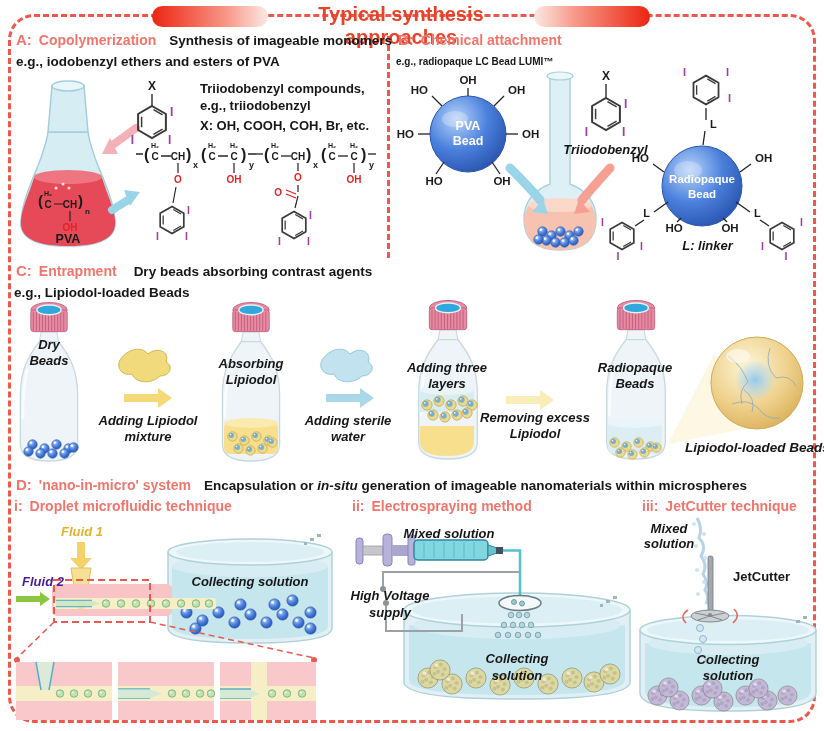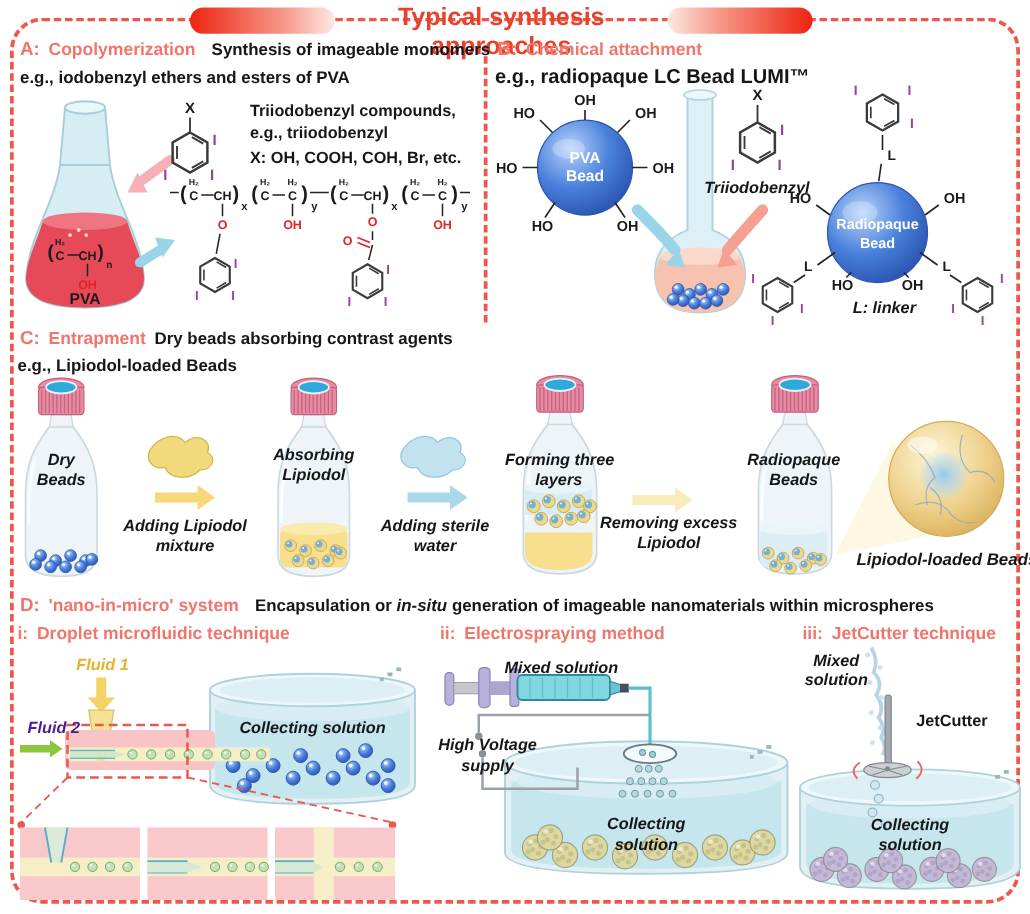--- a/index.html
+++ b/index.html
@@ -553,41 +553,41 @@
   </div>
   <div class="lb" style="left:16px;top:54px;font-size:13.5px">e.g., iodobenzyl ethers and esters of PVA</div>
   <div class="lb" style="left:200px;top:81px">Triiodobenzyl  compounds,</div>
   <div class="lb" style="left:200px;top:98px">e.g., triiodobenzyl</div>
   <div class="lb" style="left:200px;top:118px">X:  OH, COOH, COH, Br, etc.</div>
 
   <div class="hdr" style="left:398px;top:31px">
     <span class="hl salmon">B:</span>
     <span class="hn salmon">Chemical attachment</span>
   </div>
-  <div class="lb" style="left:396px;top:54px;font-size:16px">e.g., radiopaque LC Bead LUMI™</div>
+  <div class="lb" style="left:396px;top:54px;font-size:10px">e.g., radiopaque LC Bead LUMI™</div>
   <div class="lb ctr" style="left:553px;top:142px;width:105px">Triiodobenzyl</div>
   <div class="lb ctr" style="left:660px;top:238px;width:95px">L: linker</div>
 
   <div class="hdr" style="left:16px;top:262px">
     <span class="hl salmon">C:</span>
     <span class="hn salmon">Entrapment</span>
-    <span class="hh" style="">Dry beads absorbing contrast agents</span>
+    <span class="hh" style="margin-left:10px">Dry beads absorbing contrast agents</span>
   </div>
   <div class="lb" style="left:14px;top:285px;font-size:13.5px">e.g., Lipiodol-loaded Beads</div>
 
-  <div class="lb ctr" style="left:16px;top:360px;width:66px">
+  <div class="lb ctr" style="left:16px;top:337px;width:66px">
     <div>Dry</div>
     <div>Beads</div>
   </div>
   <div class="lb ctr" style="left:214px;top:356px;width:74px">
     <div>Absorbing</div>
     <div>Lipiodol</div>
   </div>
   <div class="lb ctr" style="left:404px;top:360px;width:86px">
-    <div>Forming three</div>
+    <div>Adding three</div>
     <div>layers</div>
   </div>
   <div class="lb ctr" style="left:594px;top:360px;width:82px">
     <div>Radiopaque</div>
     <div>Beads</div>
   </div>
   <div class="lb ctr" style="left:90px;top:413px;width:116px">
     <div>Adding  Lipiodol</div>
     <div>mixture</div>
   </div>

